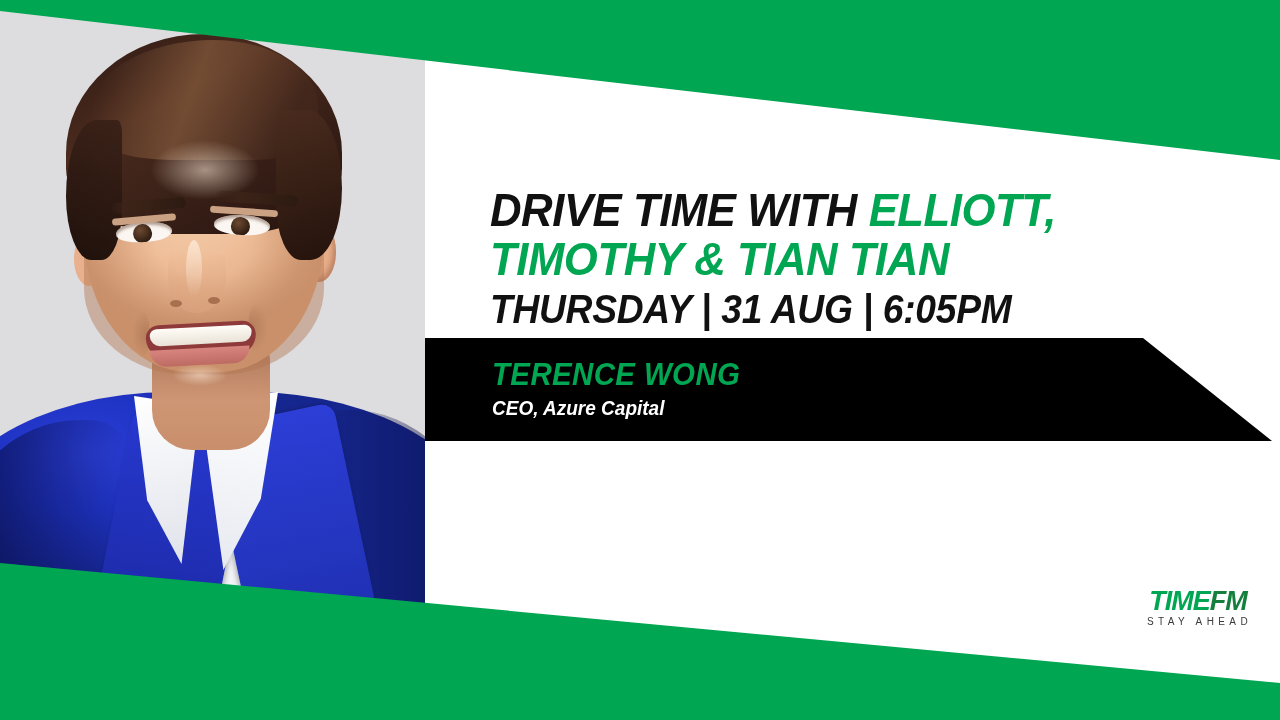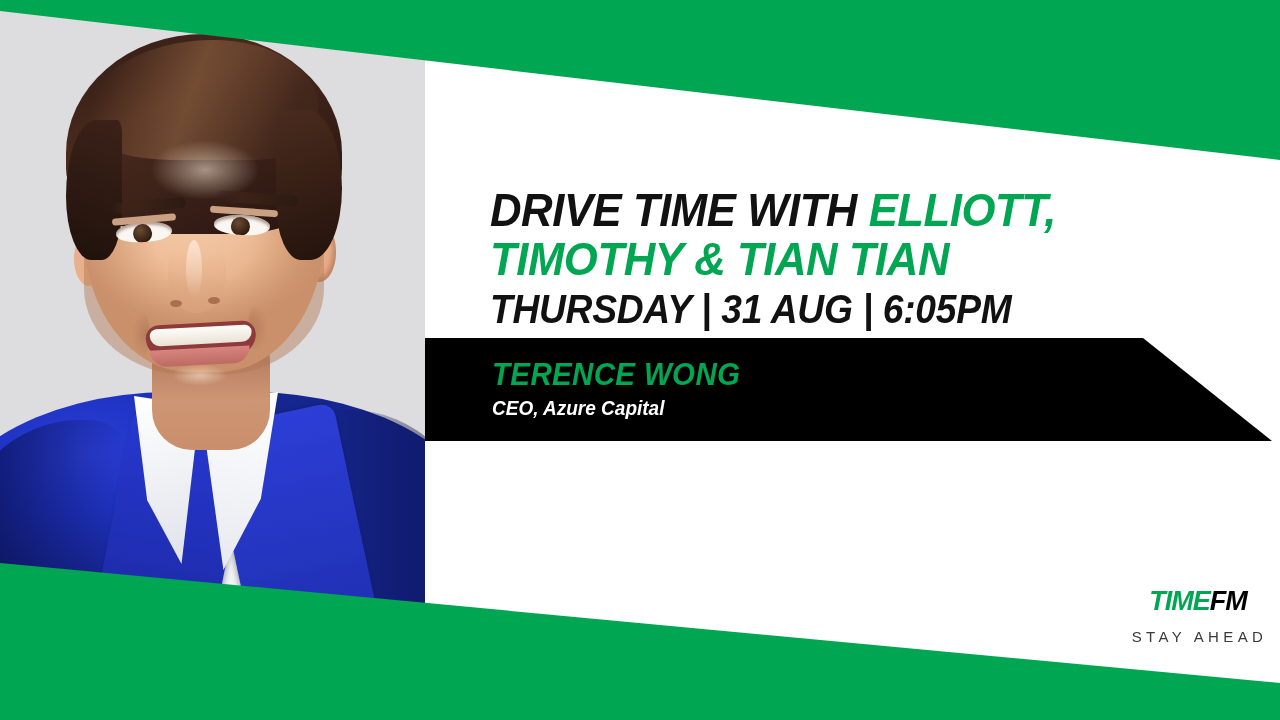--- a/index.html
+++ b/index.html
@@ -373,34 +373,34 @@
     line-height: 1;
   }
   .logo-word {
     font-size: 27px;
     font-weight: 700;
     font-style: italic;
     letter-spacing: -1px;
     white-space: nowrap;
   }
   .logo-money { color: #00a651; }
-  .logo-fm { color: #000000; }
+  .logo-fm { color: #15803d; }
   .logo-freq {
     font-size: 59px;
     font-weight: 700;
     color: #111111;
     letter-spacing: -2px;
     margin-top: 1px;
   }
   .logo-tag {
-    font-size: 15px;
+    font-size: 10px;
     font-weight: 400;
     color: #3a3a3a;
     letter-spacing: 4.4px;
-    margin-top: 14px;
+    margin-top: 2px;
     padding-left: 3px;
   }
 </style>
 </head>
 <body>
 
 <div id="stage">
 
   <div class="photo-panel">
     <div class="portrait">

